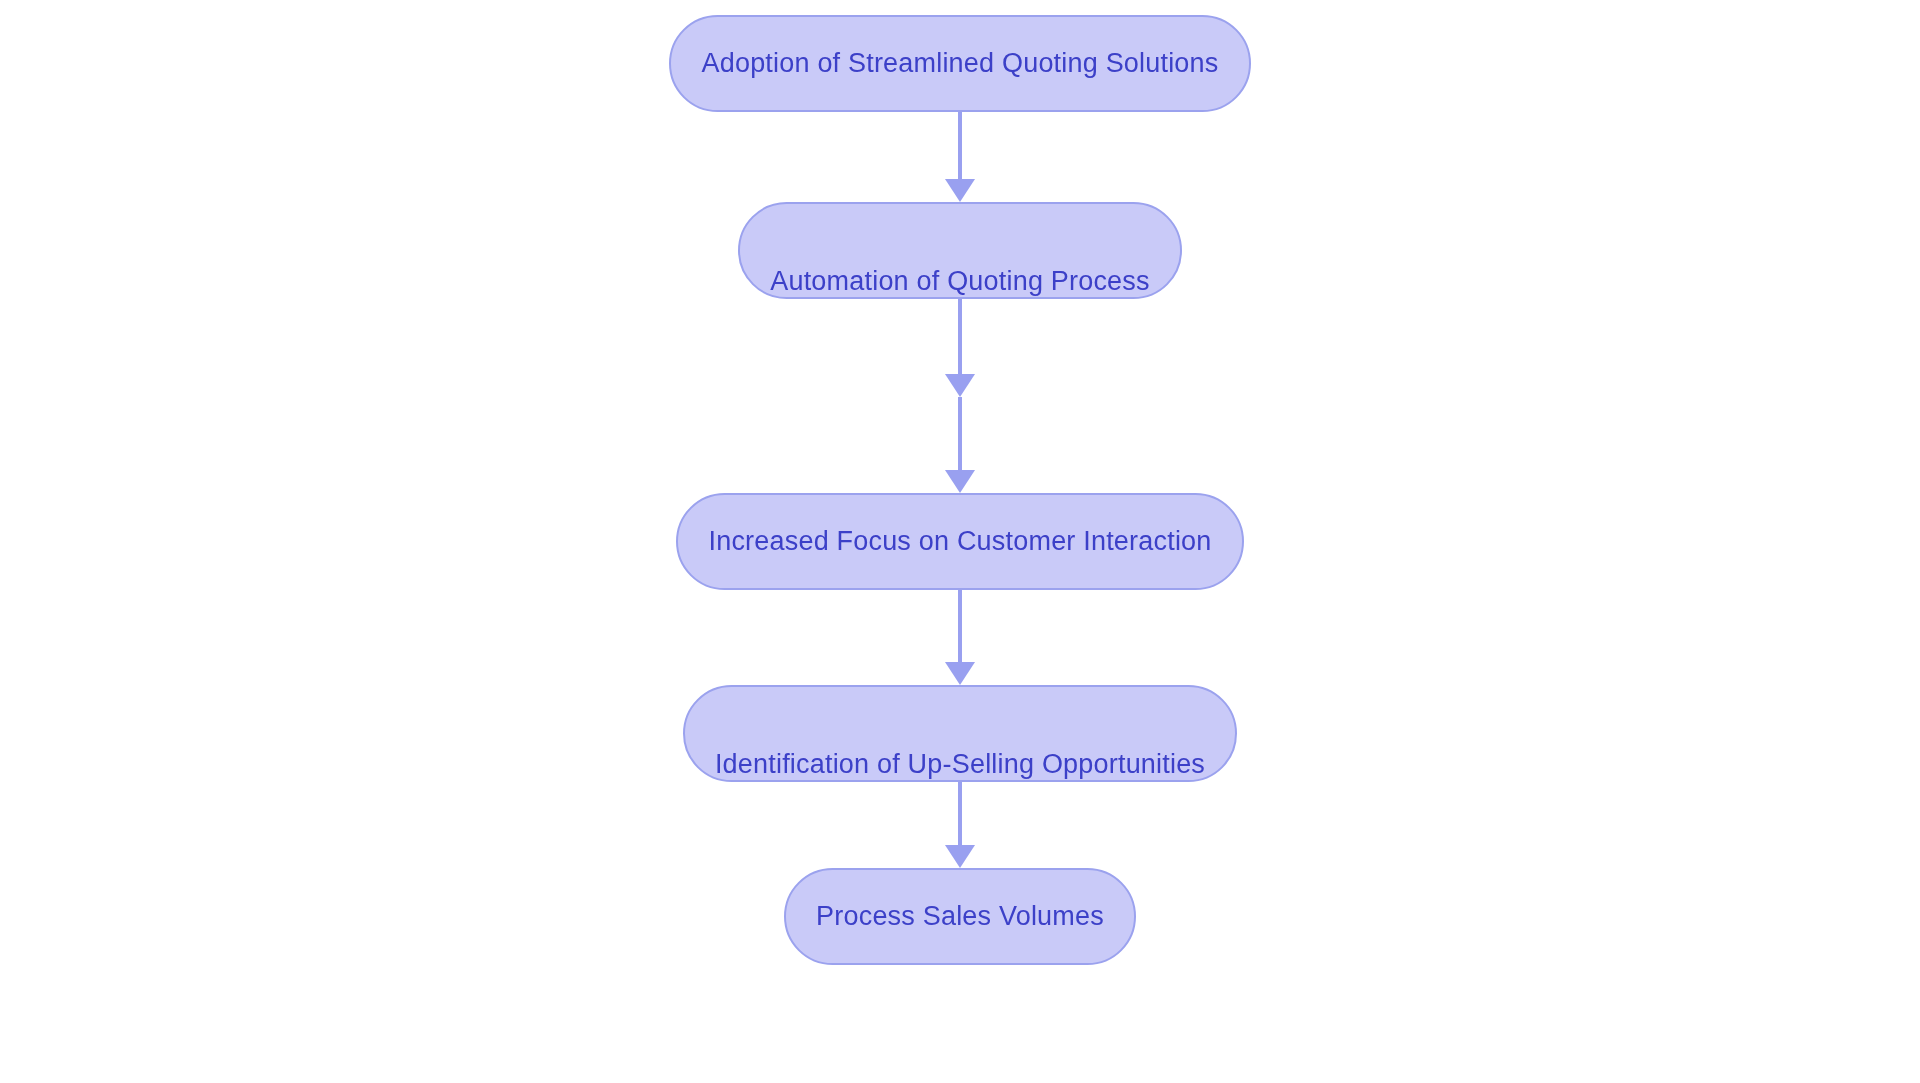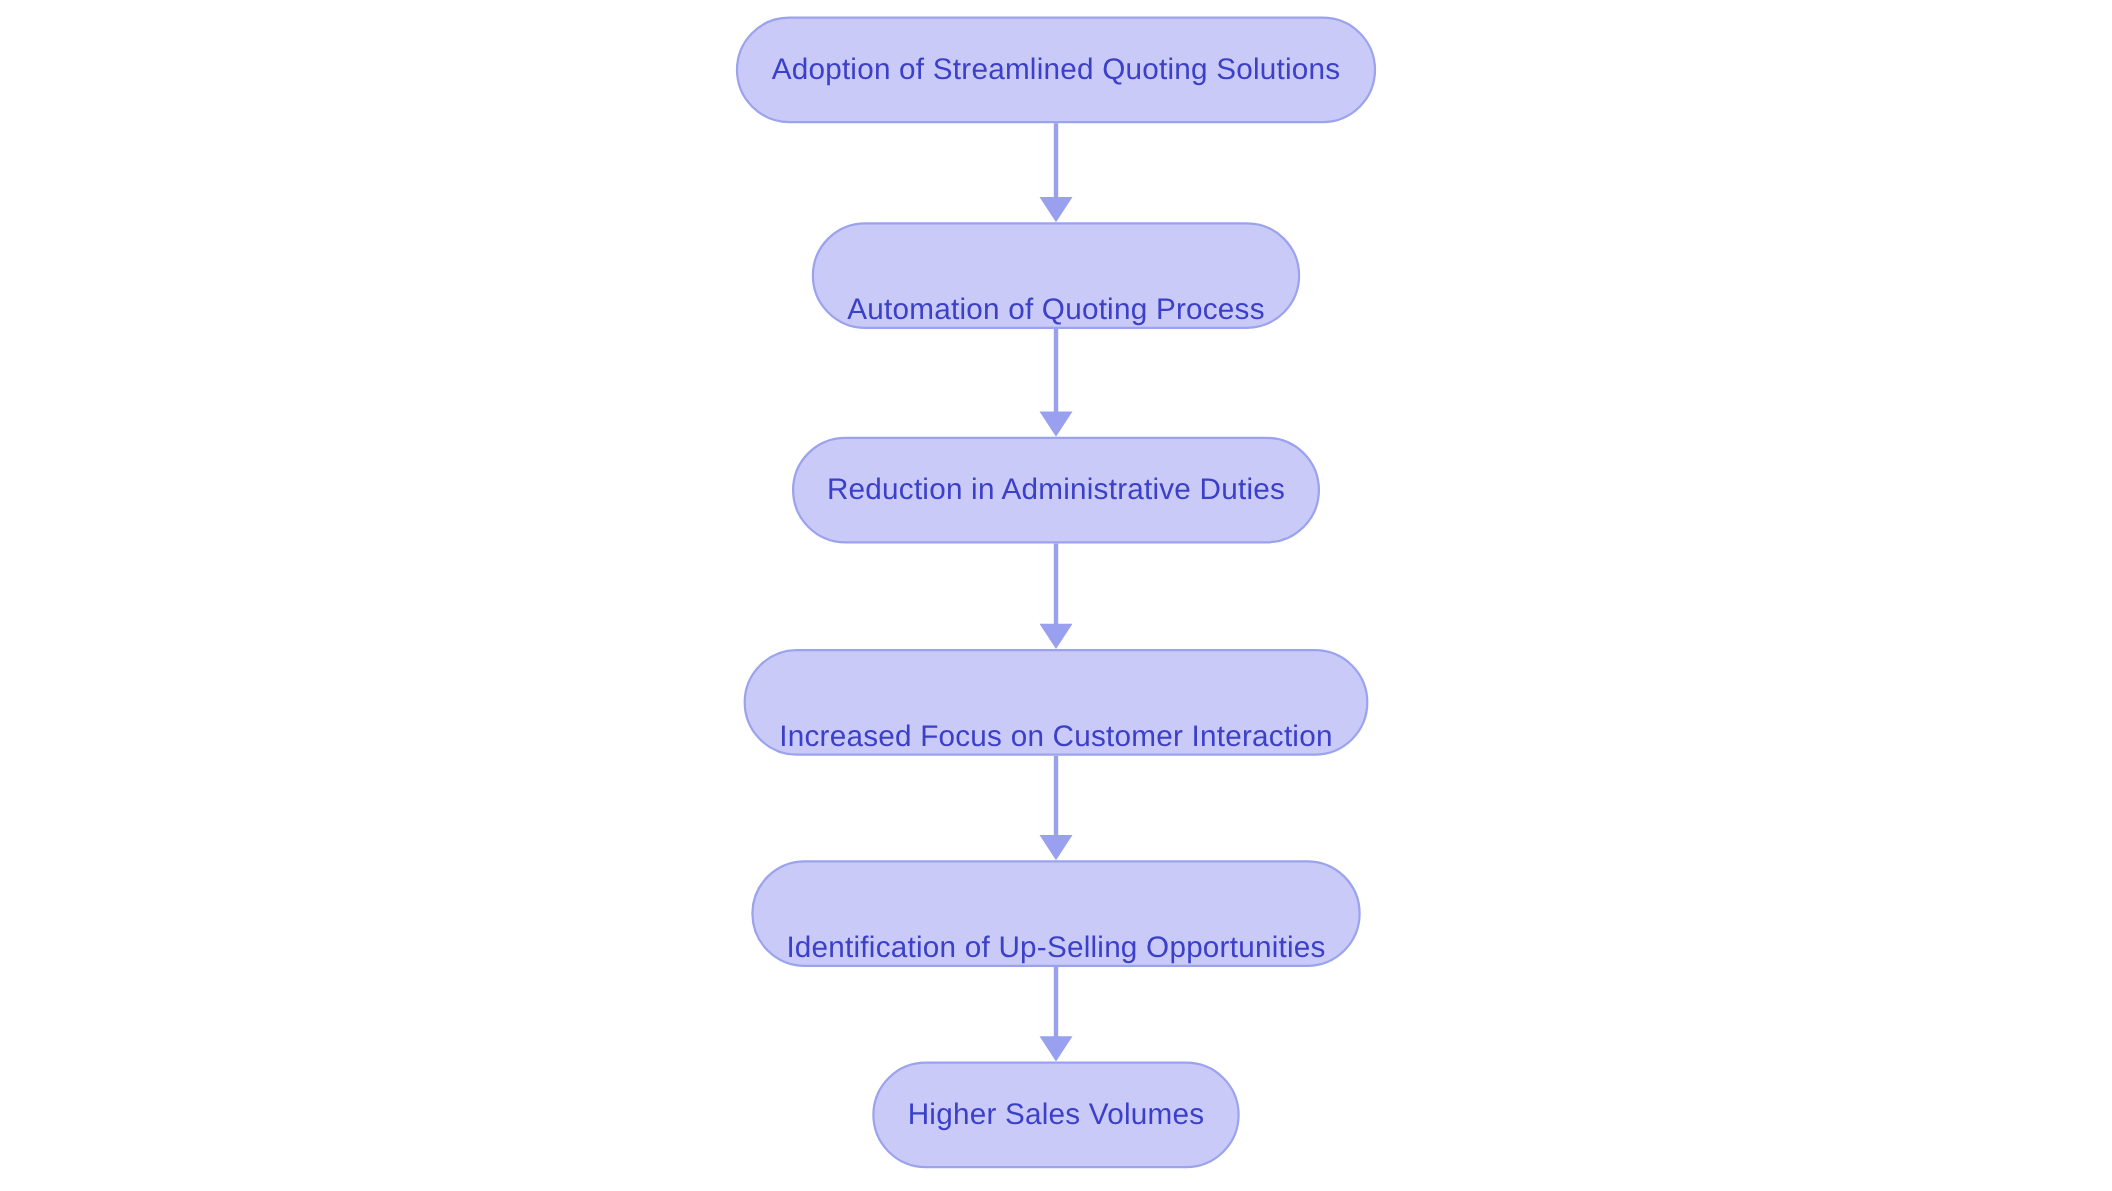--- a/index.html
+++ b/index.html
@@ -36,21 +36,21 @@
     letter-spacing: 0.2px;
     display: flex;
     align-items: center;
     justify-content: center;
     white-space: nowrap;
     padding: 0 30px;
   }
   .n0 { min-width: 562px; }
   .n1 { min-width: 424px; align-items: flex-end; }
   .n2 { min-width: 460px; }
-  .n3 { min-width: 535px; align-items: flex-end; }
+  .n3 { min-width: 535px; }
   .n4 { min-width: 530px; align-items: flex-end; }
   .n5 { min-width: 316px; }
 
   .arrow {
     display: flex;
     flex-direction: column;
     align-items: center;
     justify-content: flex-start;
   }
   .g0 { height: 90px; }
@@ -90,23 +90,20 @@
 
     <div class="node n1">
       <span>Automation of Quoting Process</span>
     </div>
 
     <div class="arrow g1">
       <div class="shaft"></div>
       <div class="head"></div>
     </div>
 
-    <div class="node n2">
-      <span>Reduction in Administrative Duties</span>
-    </div>
 
     <div class="arrow g2">
       <div class="shaft"></div>
       <div class="head"></div>
     </div>
 
     <div class="node n3">
       <span>Increased Focus on Customer Interaction</span>
     </div>
 
@@ -118,17 +115,17 @@
     <div class="node n4">
       <span>Identification of Up-Selling Opportunities</span>
     </div>
 
     <div class="arrow g4">
       <div class="shaft"></div>
       <div class="head"></div>
     </div>
 
     <div class="node n5">
-      <span>Higher Sales Volumes</span>
+      <span>Process Sales Volumes</span>
     </div>
 
   </div>
 </div>
 
 </body></html>

